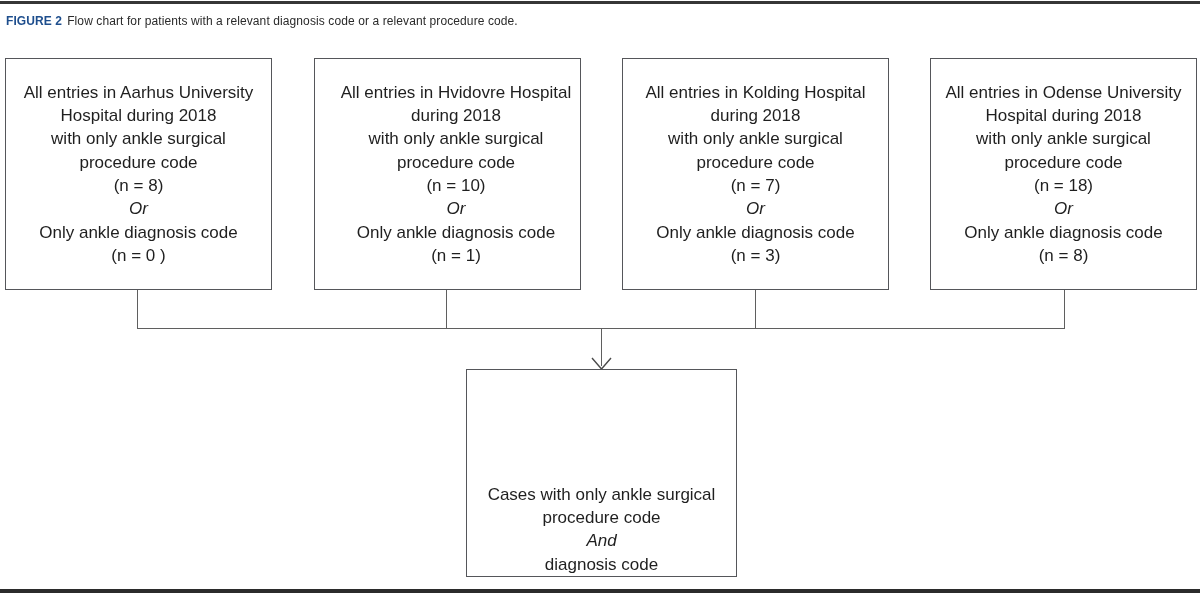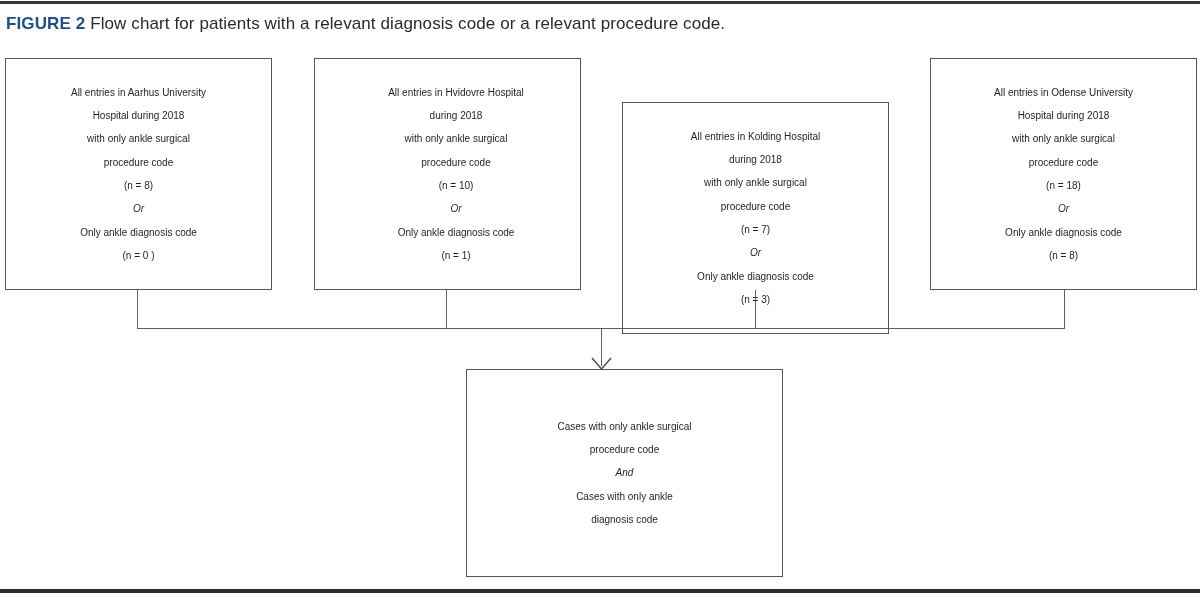--- a/index.html
+++ b/index.html
@@ -16,45 +16,45 @@
     position: absolute; left: 0; top: 1px; width: 1200px; height: 3px;
     background: #363636;
   }
   .rule-bottom {
     position: absolute; left: 0; top: 589px; width: 1200px; height: 4px;
     background: #2b2b2b;
   }
 
   .caption {
     position: absolute; left: 6px; top: 14px;
-    font-size: 17px; color: #2a2a2a; letter-spacing: 0.1px;
+    font-size: 12px; color: #2a2a2a; letter-spacing: 0.1px;
     white-space: nowrap;
   }
   .caption .fig-label {
     color: #1e4e8d; font-weight: bold; margin-right: 5px;
   }
 
   .flow-box {
     position: absolute;
     border: 1.5px solid #55565a;
     background: #ffffff;
     display: flex; align-items: center; justify-content: center;
     text-align: center;
     box-sizing: border-box;
   }
   .top-box { top: 58px; width: 267px; height: 232px; }
   .box-1 { left: 5px; }
   .box-2 { left: 314px; padding-left: 17px; }
-  .box-3 { left: 622px; margin-top: 44px; }
+  .box-3 { left: 622px; }
   .box-4 { left: 930px; text-align: center; }
-  .bottom-box { left: 466px; top: 369px; width: 317px; height: 208px; }
+  .bottom-box { left: 466px; top: 369px; width: 271px; height: 208px; align-items: flex-end; }
 
   .box-lines span {
     display: block;
-    font-size: 10px;
+    font-size: 17px;
     line-height: 23.3px;
     color: #1f1f1f;
   }
   .box-lines span.em { font-style: italic; }
 
   .line {
     position: absolute; background: #5f5f5f;
   }
   .stub { width: 1.3px; height: 39px; top: 290px; }
   .stub-1 { left: 137px; }
@@ -139,20 +139,19 @@
   <div class="line v-center"></div>
   <svg class="arrowhead" width="21" height="13" viewBox="0 0 21 13">
     <polyline points="1,1 10.5,12 20,1" fill="none" stroke="#4a4a4a" stroke-width="1.4"></polyline>
   </svg>
 
   <div class="flow-box bottom-box">
     <div class="box-lines">
       <span>Cases with only ankle surgical</span>
       <span>procedure code</span>
       <span class="em">And</span>
-      <span>Cases with only ankle</span>
       <span>diagnosis code</span>
     </div>
   </div>
 
   <div class="rule-bottom"></div>
 
 </div>
 
 </body></html>

